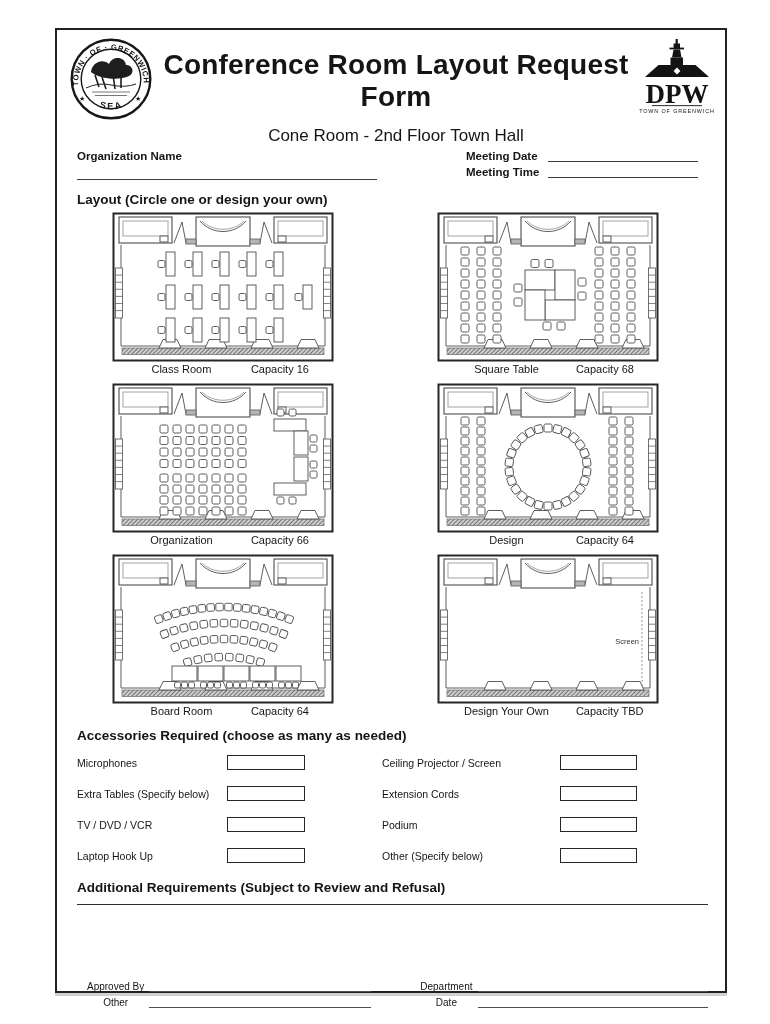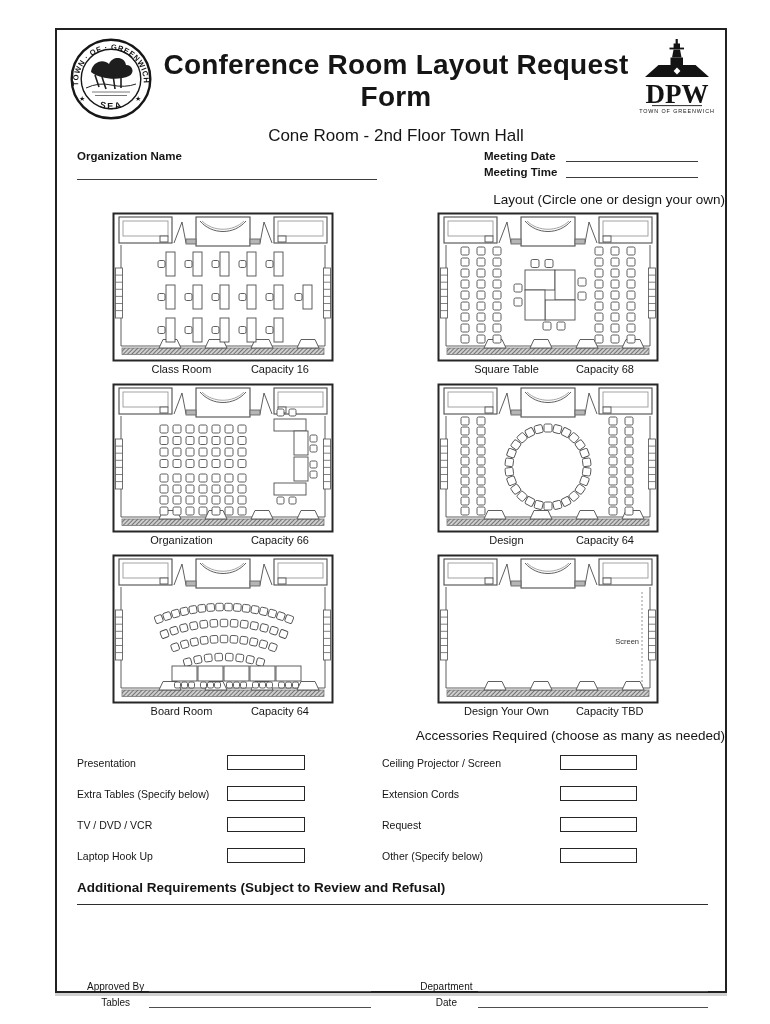--- a/index.html
+++ b/index.html
@@ -19,25 +19,25 @@
   .hdr-center{flex:1;text-align:center;padding-top:12px;}
   .title{font-size:28px;font-weight:bold;letter-spacing:.2px;}
   .subtitle{font-size:17px;margin-top:13px;}
   .dpw-svg{width:76px;height:80px;flex:0 0 auto;margin-top:2px;}
   
   .fields{display:flex;margin-top:4px;}
   .org{margin-left:20px;width:300px;}
   .lbl{font-size:11.5px;font-weight:bold;}
   .org-line{border-bottom:1.3px solid #3c3c3c;margin-top:17px;height:0;}
   .mt{margin-left:auto;margin-right:27px;width:232px;}
-  .mt-row{display:flex;margin-bottom:4px;margin-left:18px;}
+  .mt-row{display:flex;margin-bottom:4px;}
   .mt-row .lbl{width:82px;flex:0 0 auto;}
   .mt-line{flex:1;border-bottom:1.3px solid #3c3c3c;height:11px;}
   
-  .sec-h{font-size:13.5px;font-weight:normal;margin:10px 0 5px 20px;text-align:right;}
+  .sec-h{font-size:13.5px;font-weight:bold;margin:10px 0 5px 20px;}
   
   .plans{display:grid;grid-template-columns:222px 222px;column-gap:103px;row-gap:7px;margin-left:55px;}
   .plan{width:248px;}
   .plan svg{display:block;width:222px;height:150px;}
   .caption{display:flex;font-size:11px;margin-top:1px;line-height:13px;}
   .caption .c-name{flex:0 0 56%;text-align:center;}
   .caption .c-cap{flex:1;text-align:left;}
   
   .acc-grid{
     display:grid;grid-template-columns:150px 78px 77px 178px 77px;
@@ -838,53 +838,53 @@
         <span class="c-name">Design Your Own</span>
         <span class="c-cap">Capacity TBD</span>
       </div>
     </div>
 
   </div>
 
   <div class="sec-h">Accessories Required (choose as many as needed)</div>
 
   <div class="acc-grid">
-    <span>Presentation</span>
+    <span>Microphones</span>
     <span class="box"></span>
     <span></span>
     <span>Ceiling Projector / Screen</span>
     <span class="box"></span>
 
     <span>Extra Tables (Specify below)</span>
     <span class="box"></span>
     <span></span>
     <span>Extension Cords</span>
     <span class="box"></span>
 
     <span>TV / DVD / VCR</span>
     <span class="box"></span>
     <span></span>
-    <span>Request</span>
+    <span>Podium</span>
     <span class="box"></span>
 
     <span>Laptop Hook Up</span>
     <span class="box"></span>
     <span></span>
     <span>Other (Specify below)</span>
     <span class="box"></span>
   </div>
 
   <div class="add-h">Additional Requirements (Subject to Review and Refusal)</div>
   <div style="height:2px;"></div>
 
   <div class="sigs">
     <div class="sig sig1">
       <span class="s-lbl">Approved By</span>
       <span class="s-line"></span>
-      <span class="s-lbl">Tables</span>
+      <span class="s-lbl">Other</span>
       <span class="s-line"></span>
     </div>
     <div class="sig sig2">
       <span class="s-lbl">Department</span>
       <span class="s-line"></span>
       <span class="s-lbl">Date</span>
       <span class="s-line"></span>
     </div>
   </div>
 

